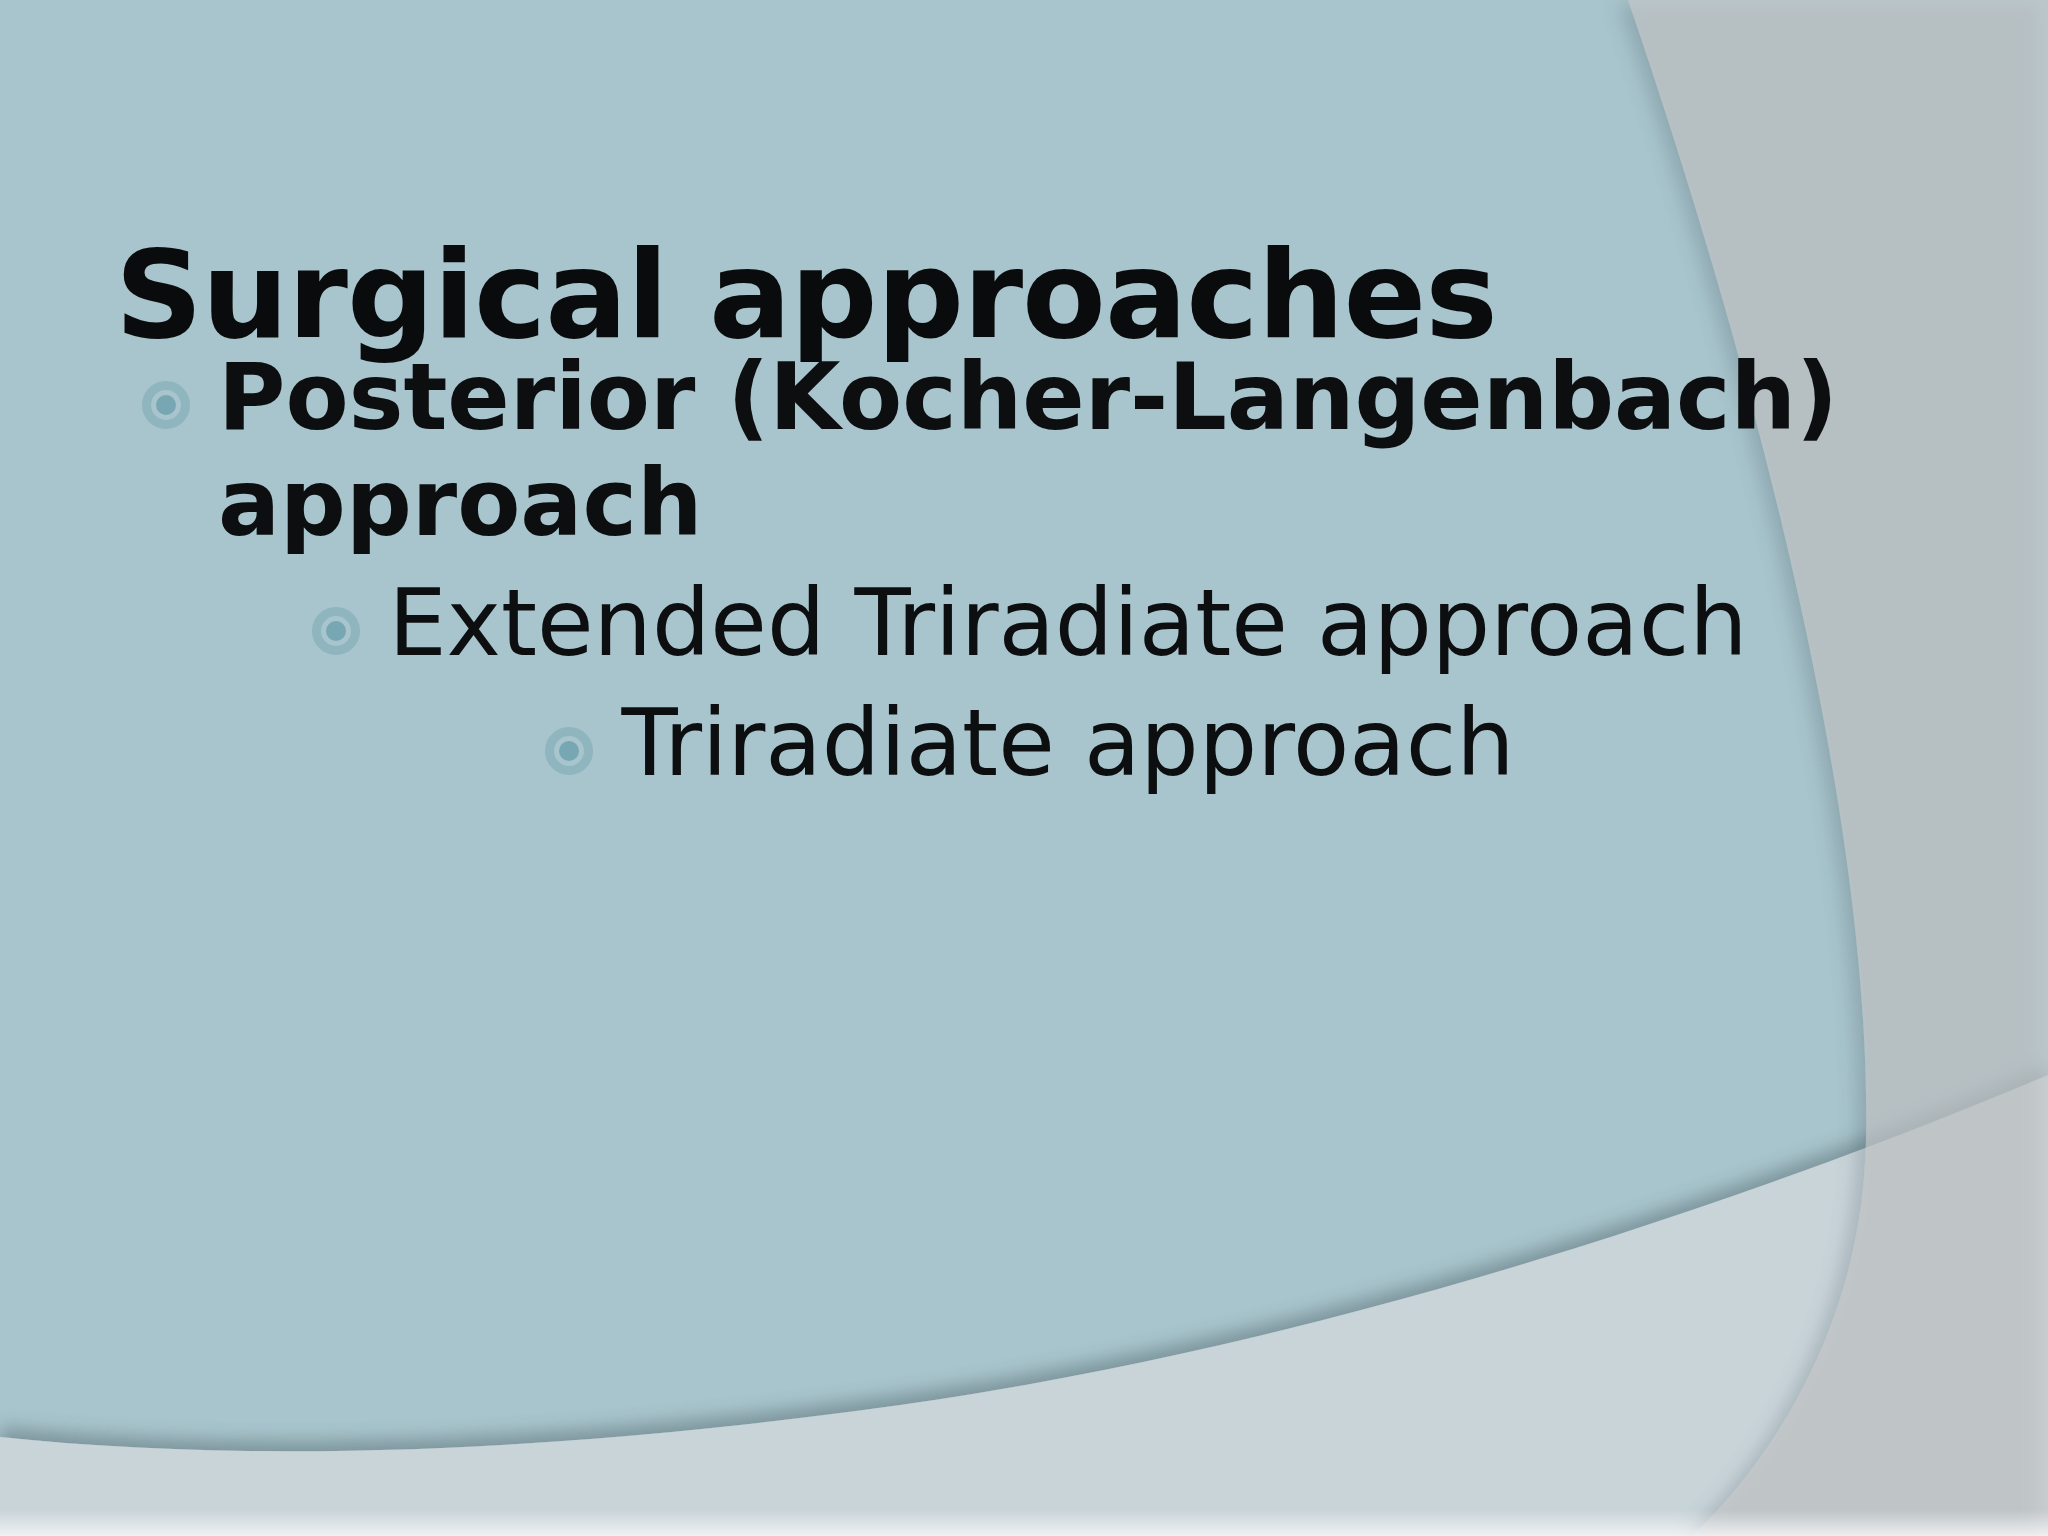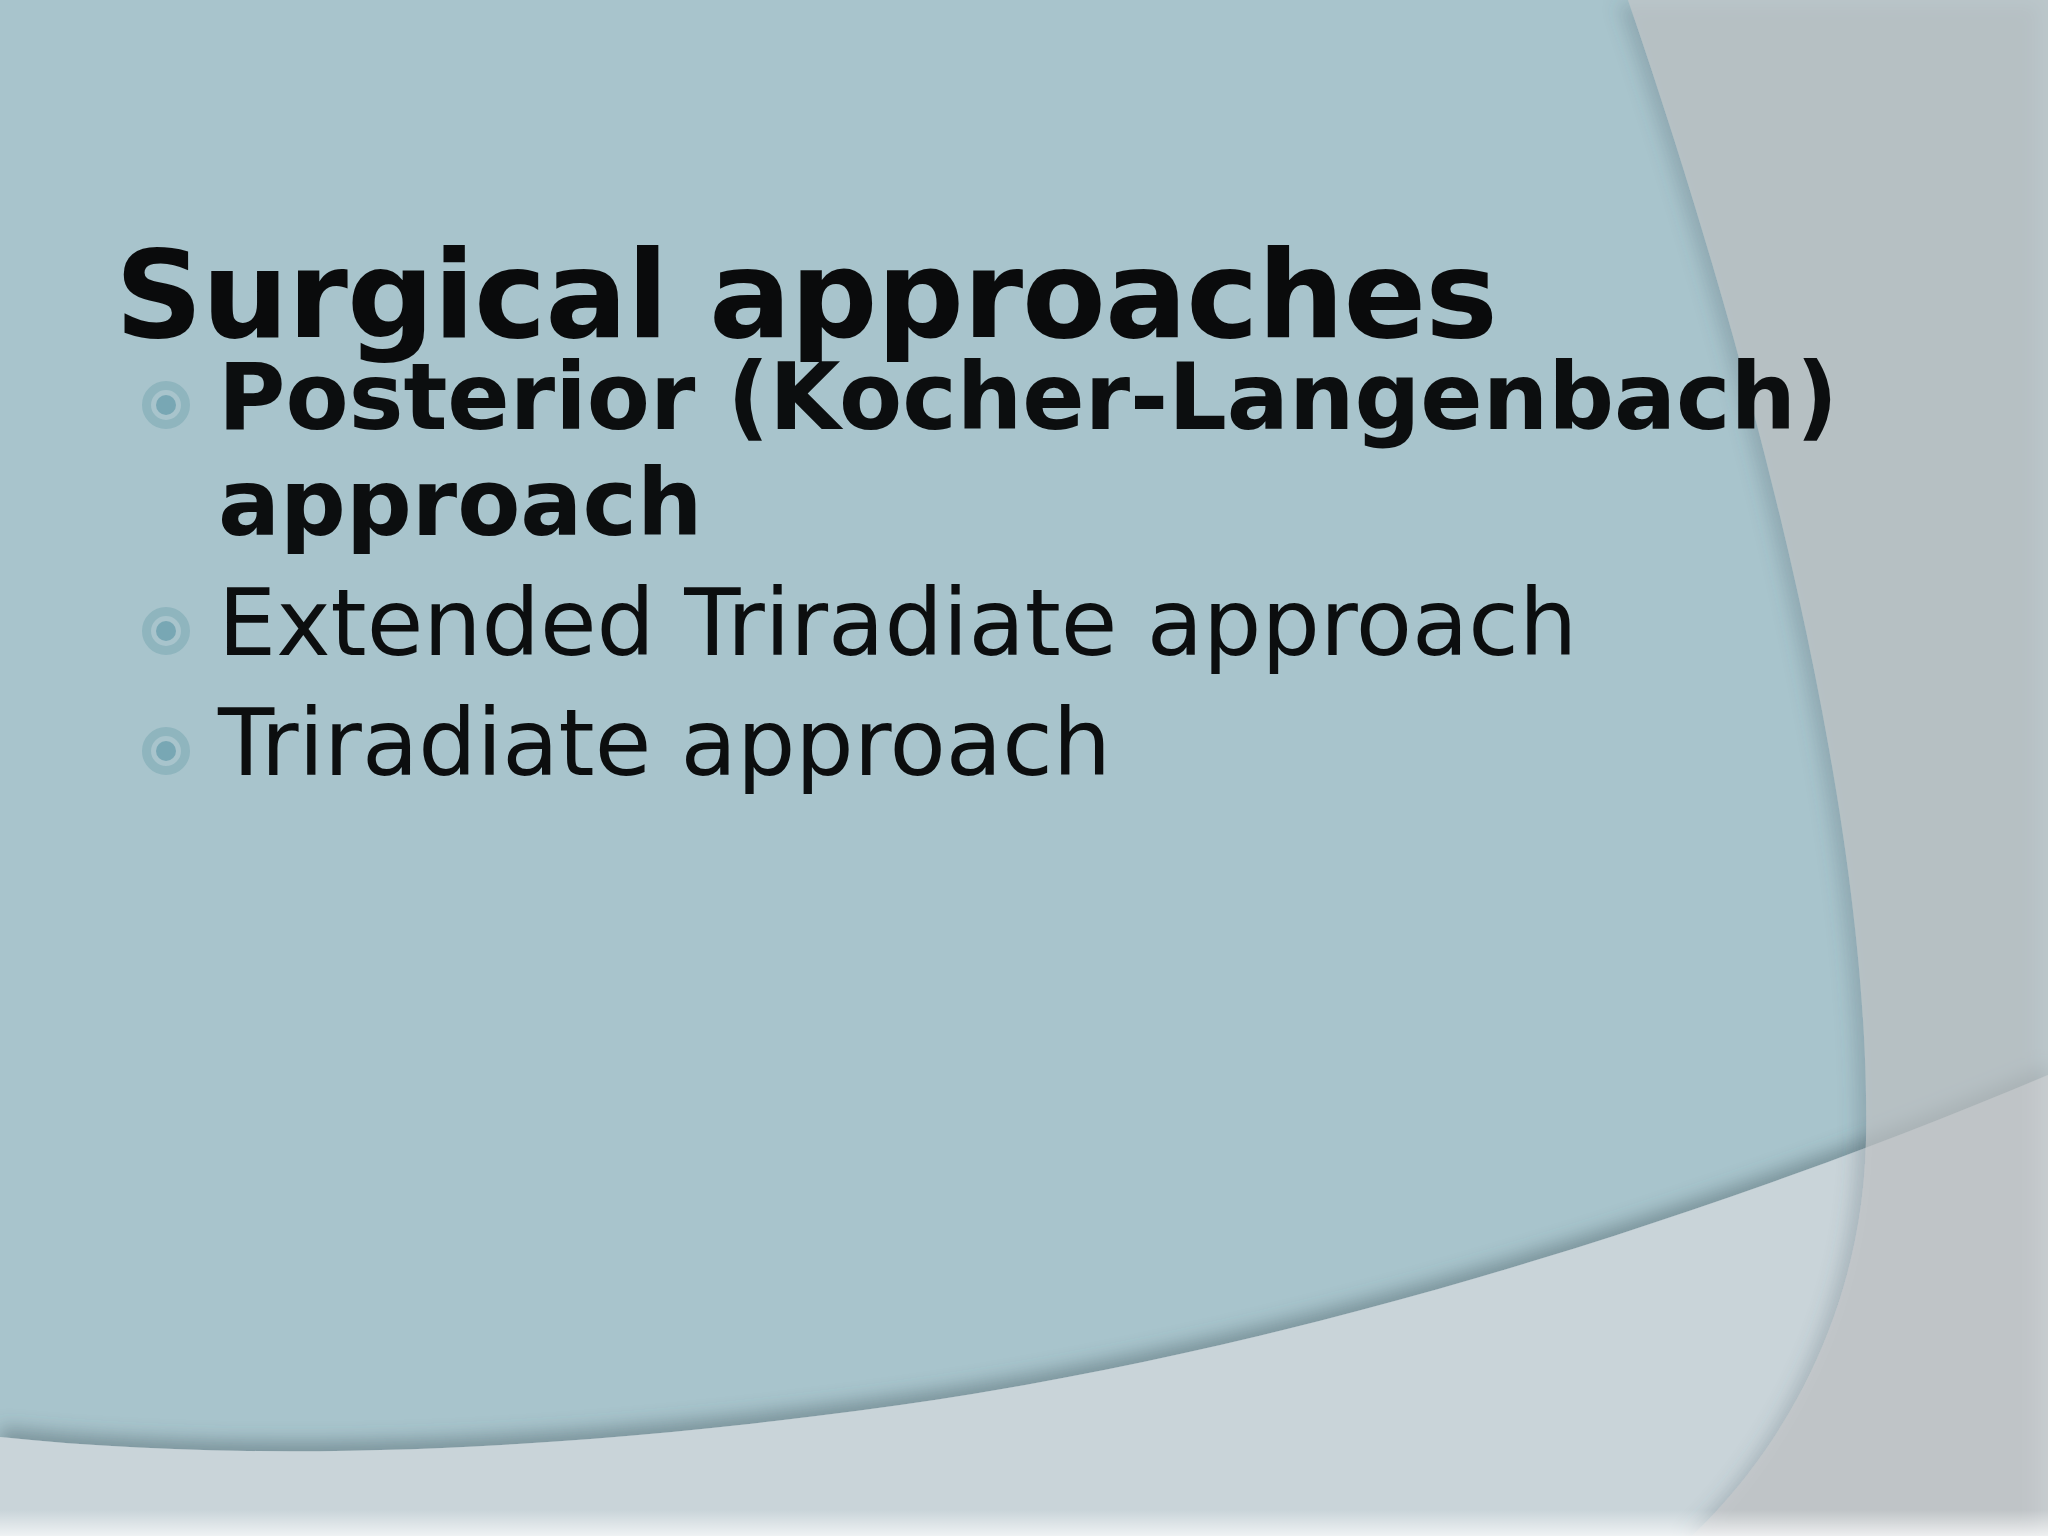--- a/index.html
+++ b/index.html
@@ -24,20 +24,21 @@
     font-size:122px;line-height:1.05;font-weight:700;
     color:var(--title-text);letter-spacing:-1px;white-space:nowrap;
   }
   .bullet-list{
     position:absolute;left:0;top:345px;margin:0;padding:0 0 0 142px;
     list-style:none;
   }
   .bullet-list li{
     display:flex;align-items:flex-start;
     margin:0 0 14px 0;
+    justify-content:center;
   }
   .bullet{
     flex:0 0 auto;width:48px;height:48px;margin-top:36px;
     box-sizing:border-box;border:9px solid var(--bullet-ring);
     border-radius:50%;position:relative;
   }
   .bullet .dot{
     position:absolute;left:5px;top:5px;width:20px;height:20px;
     border-radius:50%;background:var(--bullet-dot);
   }

